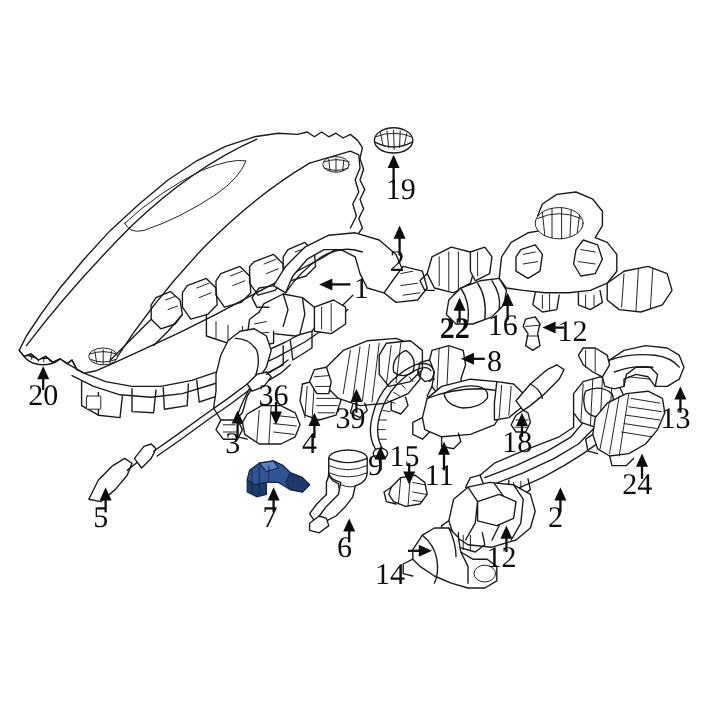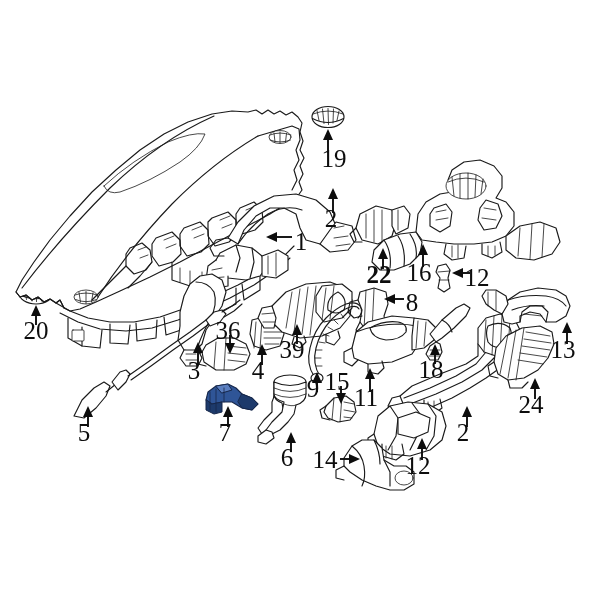--- a/index.html
+++ b/index.html
@@ -431,21 +431,21 @@
       <div class="callout" style="left: 258px; top: 370px; transform: translate(-50%, -50%);">4</div>
       <div class="callout" style="left: 84px; top: 432px; transform: translate(-50%, -50%);">5</div>
       <div class="callout" style="left: 287px; top: 457px; transform: translate(-50%, -50%);">6</div>
       <div class="callout" style="left: 225px; top: 432px; transform: translate(-50%, -50%);">7</div>
       <div class="callout" style="left: 412px; top: 302px; transform: translate(-50%, -50%);">8</div>
       <div class="callout" style="left: 313px; top: 388px; transform: translate(-50%, -50%);">9</div>
       <div class="callout" style="left: 463px; top: 432px; transform: translate(-50%, -50%);">2</div>
       <div class="callout" style="left: 366px; top: 397px; transform: translate(-50%, -50%); text-align: center;">11</div>
       <div class="callout" style="left: 418px; top: 465px; transform: translate(-50%, -50%);">12</div>
       <div class="callout" style="left: 563px; top: 349px; transform: translate(-50%, -50%);">13</div>
-      <div class="callout" style="left: 325px; top: 459px; transform: translate(-50%, -50%); text-align: center;">14</div>
+      <div class="callout" style="left: 325px; top: 479px; transform: translate(-50%, -50%); text-align: center;">14</div>
       <div class="callout" style="left: 337px; top: 381px; transform: translate(-50%, -50%);">15</div>
       <div class="callout" style="left: 419px; top: 272px; transform: translate(-50%, -50%);">16</div>
       <div class="callout" style="left: 477px; top: 277px; transform: translate(-50%, -50%);">12</div>
       <div class="callout" style="left: 431px; top: 369px; transform: translate(-50%, -50%);">18</div>
       <div class="callout" style="left: 334px; top: 158px; transform: translate(-50%, -50%);">19</div>
       <div class="callout" style="left: 36px; top: 330px; transform: translate(-50%, -50%);">20</div>
       <div class="callout" style="left: 292px; top: 349px; transform: translate(-50%, -50%);">39</div>
       <div class="callout" style="left: 379px; top: 274px; transform: translate(-50%, -50%); font-weight: bold;">22</div>
       <div class="callout" style="left: 228px; top: 330px; transform: translate(-50%, -50%);">36</div>
       <div class="callout" style="left: 531px; top: 404px; transform: translate(-50%, -50%);">24</div>

